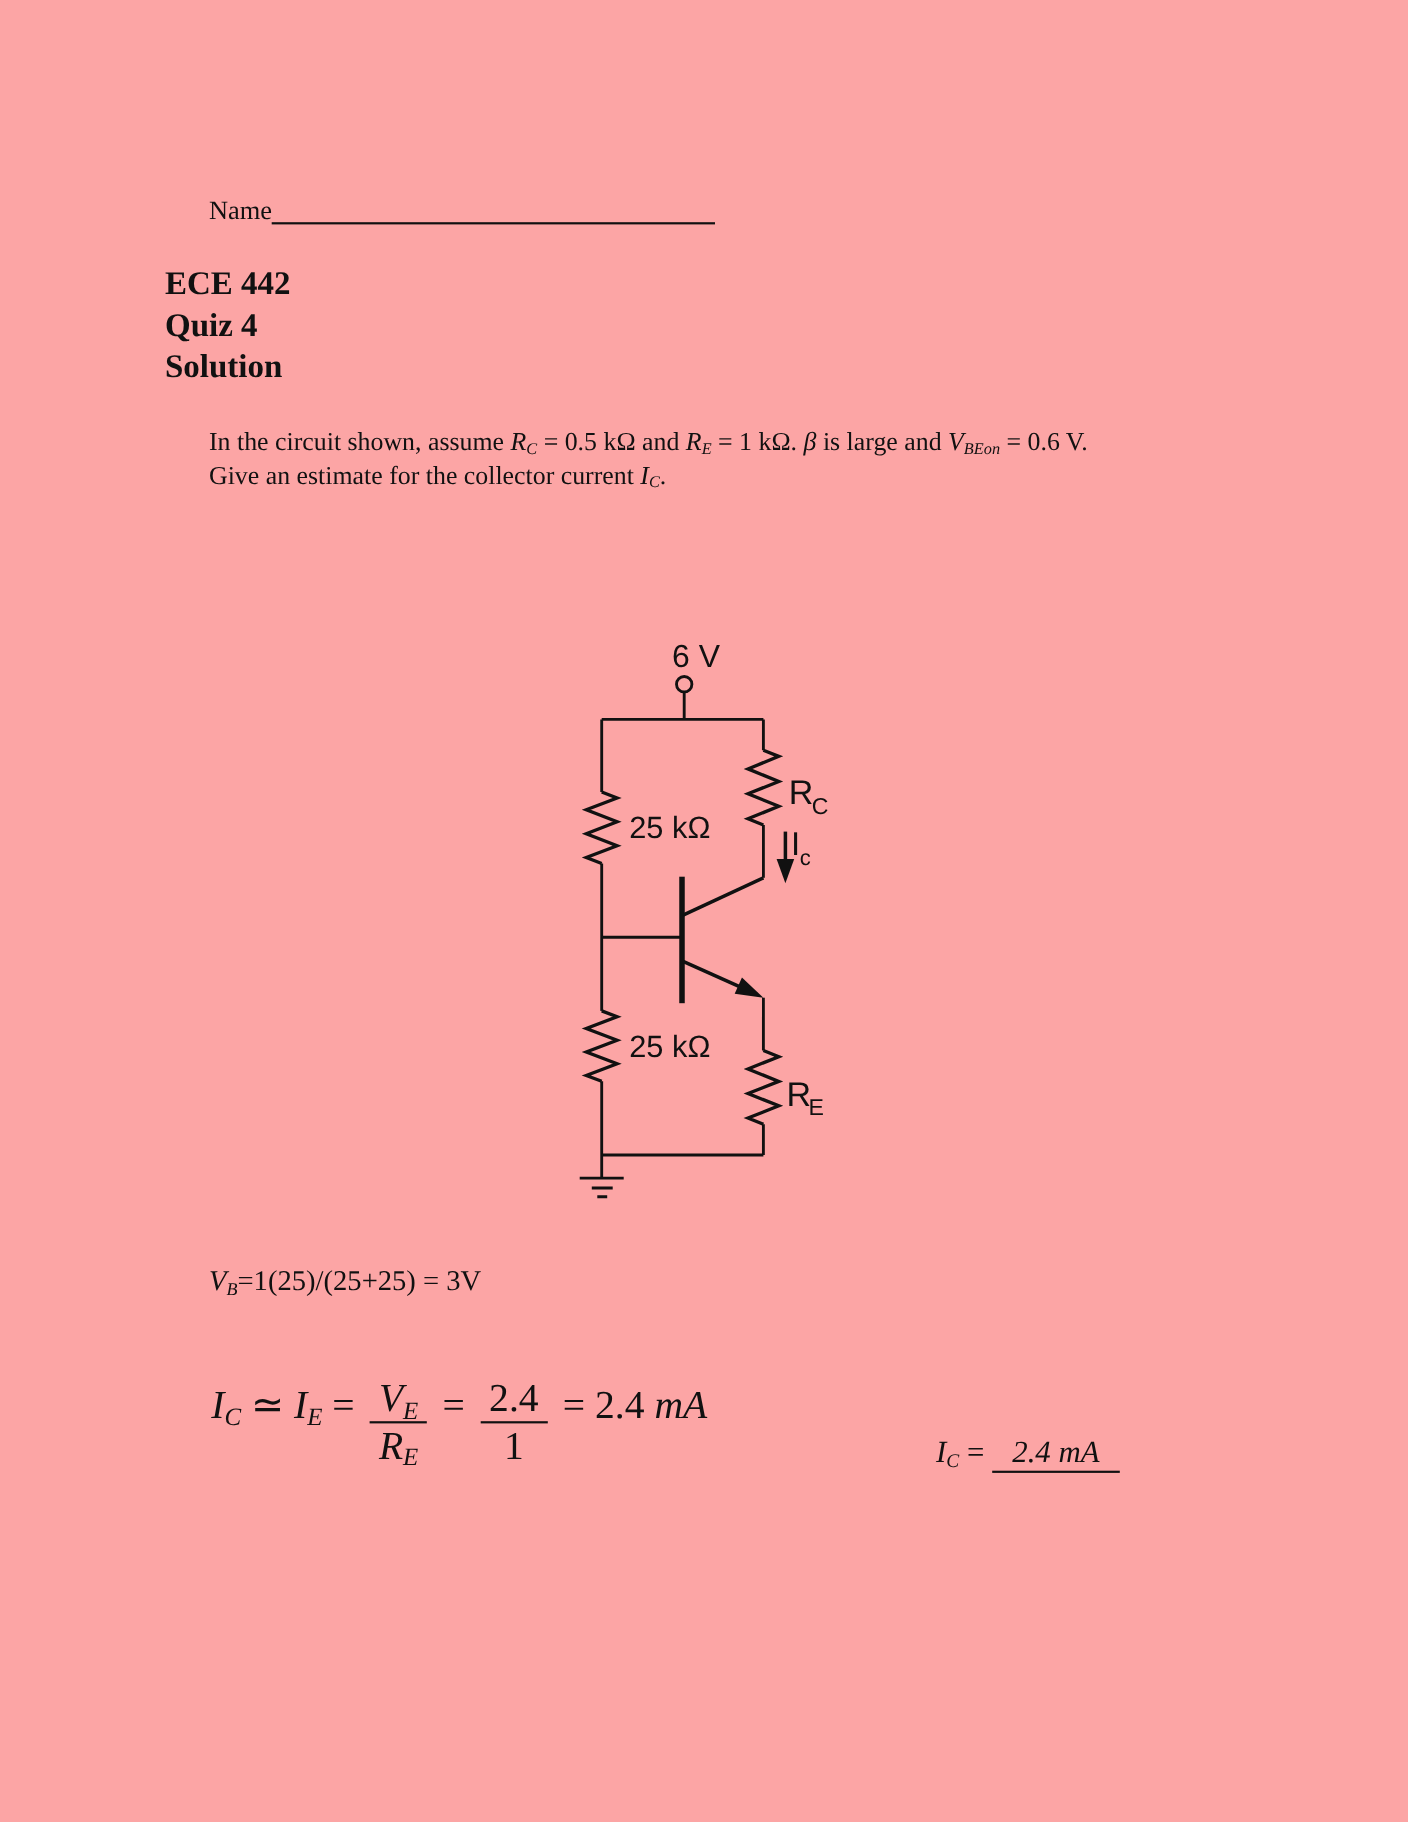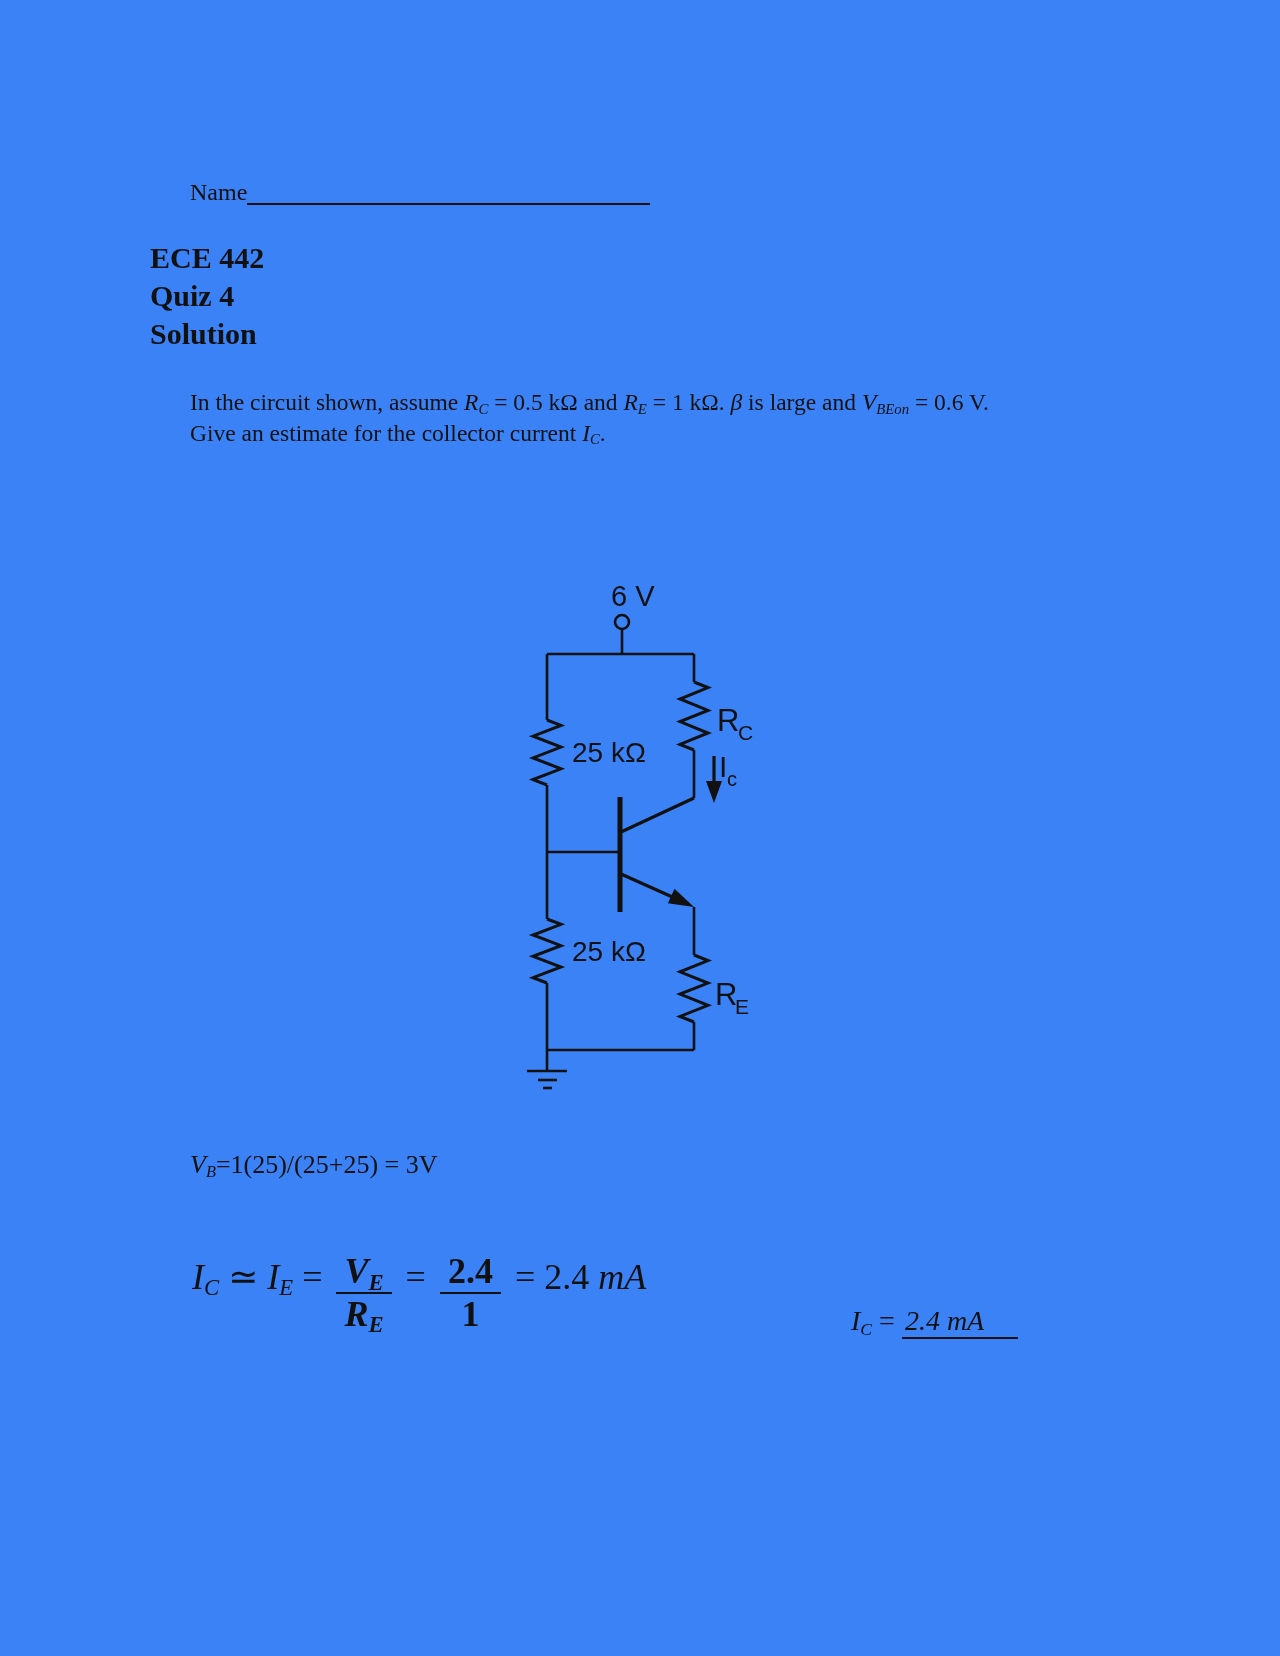--- a/index.html
+++ b/index.html
@@ -1,18 +1,18 @@
 <!DOCTYPE html>
 <html><head>
 <meta charset="utf-8">
 <style>
   html,body { margin:0; padding:0; background:#888; }
   .page {
     position:relative; width:1280px; height:1656px;
-    background:#3b82f6; margin:0 auto; overflow:hidden;
+    background:#fca5a5; margin:0 auto; overflow:hidden;
     font-family:"Liberation Serif", serif; color:#111;
   }
   .name-row { position:absolute; left:190px; top:179px; font-size:24px; white-space:nowrap; }
   .name-blank {
     display:inline-block; width:403px; height:0;
     border-bottom:2.5px solid #111; margin-bottom:-5px;
   }
   .title-block {
     position:absolute; left:150px; top:239px; width:855px;
     text-align:left; font-weight:bold; font-size:30px; line-height:38px;
@@ -24,27 +24,27 @@
   .circuit-svg { position:absolute; left:440px; top:555px; }
   .eq { position:absolute; left:190px; font-size:26px; white-space:nowrap; }
   .eq1 { top:1150px; }
   .eq2 { top:1206px; }
   .eq3 {
     position:absolute; left:192px; top:1238px;
     font-size:36px; line-height:78px; white-space:nowrap;
   }
   .frac {
     display:inline-block; vertical-align:-1.02em; text-align:center;
-    line-height:1.12; margin:12px 5px;font-weight:bold;
+    line-height:1.12; margin:12px 5px;
   }
   .fnum { display:block; border-bottom:2px solid #111; padding:0 8px; }
   .fden { display:block; }
   .answer-row { position:absolute; left:851px; top:1305px; font-size:28px; white-space:nowrap; }
   .answer-blank {
-    display:inline-block; min-width:110px; 
+    display:inline-block; min-width:110px; text-align:center;
     border-bottom:2.5px solid #111; font-style:italic; padding:0 3px;
   }
   .seg-n { font-style:normal; }
   .seg-i { font-style:italic; }
   .seg-s { font-style:italic; font-size:63%; position:relative; bottom:-0.27em; }
   svg text { fill:#111; font-family:"Liberation Sans", sans-serif; }
   .wire { stroke:#111; stroke-width:2.6; fill:none; }
   .res  { stroke:#111; stroke-width:3; fill:none; stroke-linejoin:miter; }
   .tbar { stroke:#111; stroke-width:5; fill:none; }
   .tline{ stroke:#111; stroke-width:3.2; fill:none; }

